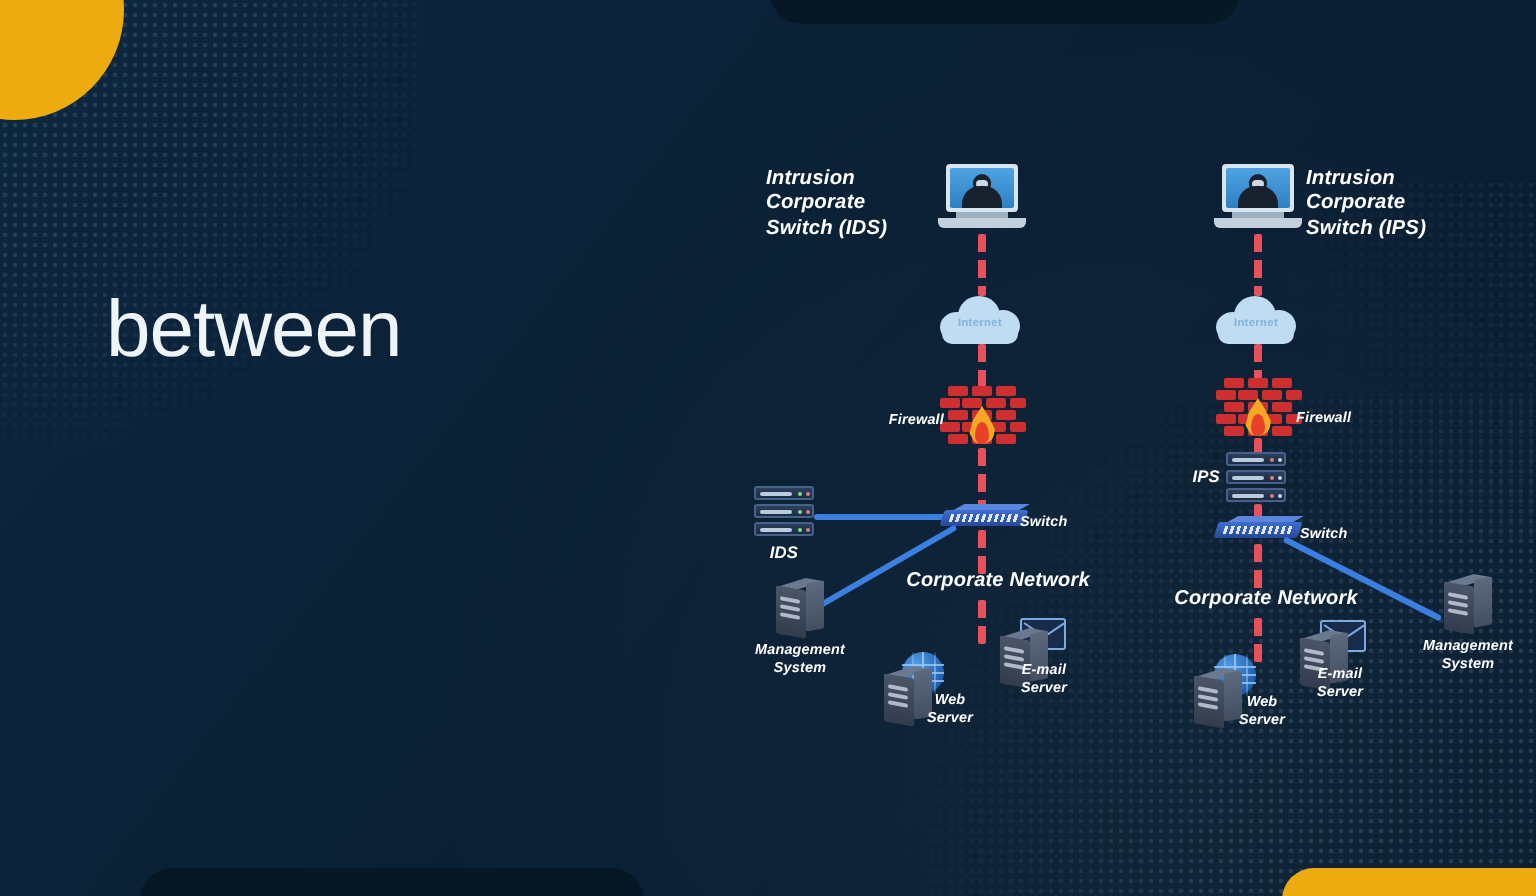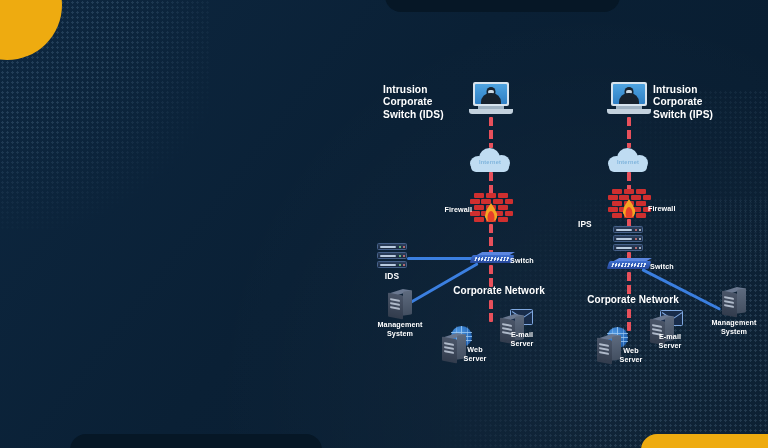--- a/index.html
+++ b/index.html
@@ -62,21 +62,21 @@
   }
 
   
   .panel{position:absolute;top:0;height:448px;}
   .panel-left{left:358px;width:205px;}
   .panel-right{left:580px;width:188px;}
 
   .node{position:absolute;}
   .lbl{
     position:absolute;color:#ffffff;font-size:7.2px;font-weight:700;
-    line-height:8.6px;text-align:center;letter-spacing:.1px;white-space:nowrap;
+    line-height:8.6px;text-align:center;letter-spacing:.1px;white-space:nowrap;font-style:italic;
   }
   .lbl-big{font-size:10.2px;line-height:12.4px;font-weight:700;white-space:normal;}
   .lbl-cn{font-size:10px;font-weight:700;letter-spacing:.1px;}
 
   
   .redline{position:absolute;width:4px;background:#e8505b;border-radius:1px;}
   .redline.seg{background:
     repeating-linear-gradient(to bottom,#e8505b 0px,#e8505b 9px,rgba(0,0,0,0) 9px,rgba(0,0,0,0) 13px);}
   
   .blueline{position:absolute;height:3px;background:#3b7fe0;border-radius:2px;transform-origin:0 50%;}
@@ -202,20 +202,21 @@
   <div class="dots dots-tl"></div>
   <div class="dots dots-br"></div>
   <div class="dots dots-mid"></div>
 
   <div class="circle-tl"></div>
   <div class="bar-top"></div>
   <div class="bar-bot-dark"></div>
   <div class="bar-bot-yellow"></div>
 
   <div class="headline">
+    <div class="hl-line">between</div>
   </div>
 
   <div class="panel panel-left">
 
     <div class="lbl lbl-big" style="left:25px;top:84px;width:96px;text-align:left;">
       <div>Intrusion</div>
       <div>Corporate</div>
       <div>Switch (IDS)</div>
     </div>
 
@@ -453,21 +454,21 @@
             <span class="led" style="left:21px;background:#e07f7f;"></span>
             <span class="led" style="left:25px;background:#c9d6e4;"></span>
           </div>
         <div class="u" style="top:18px;">
             <span class="slot"></span>
             <span class="led" style="left:21px;background:#e07f7f;"></span>
             <span class="led" style="left:25px;background:#c9d6e4;"></span>
           </div>
       </div>
     </div>
-    <div class="lbl" style="left:-2px;top:220px;width:32px;font-size:8.4px;text-align:left;">IPS</div>
+    <div class="lbl" style="left:-2px;top:234px;width:32px;font-size:8.4px;text-align:right;">IPS</div>
 
     <div class="redline seg" style="left:47px;top:252px;height:9px;"></div>
 
     <div class="node" style="left:28px;top:258px;">
       <div class="switch">
           <div class="topf"></div>
           <div class="body"></div>
           <div class="ports"></div>
         </div>
     </div>

